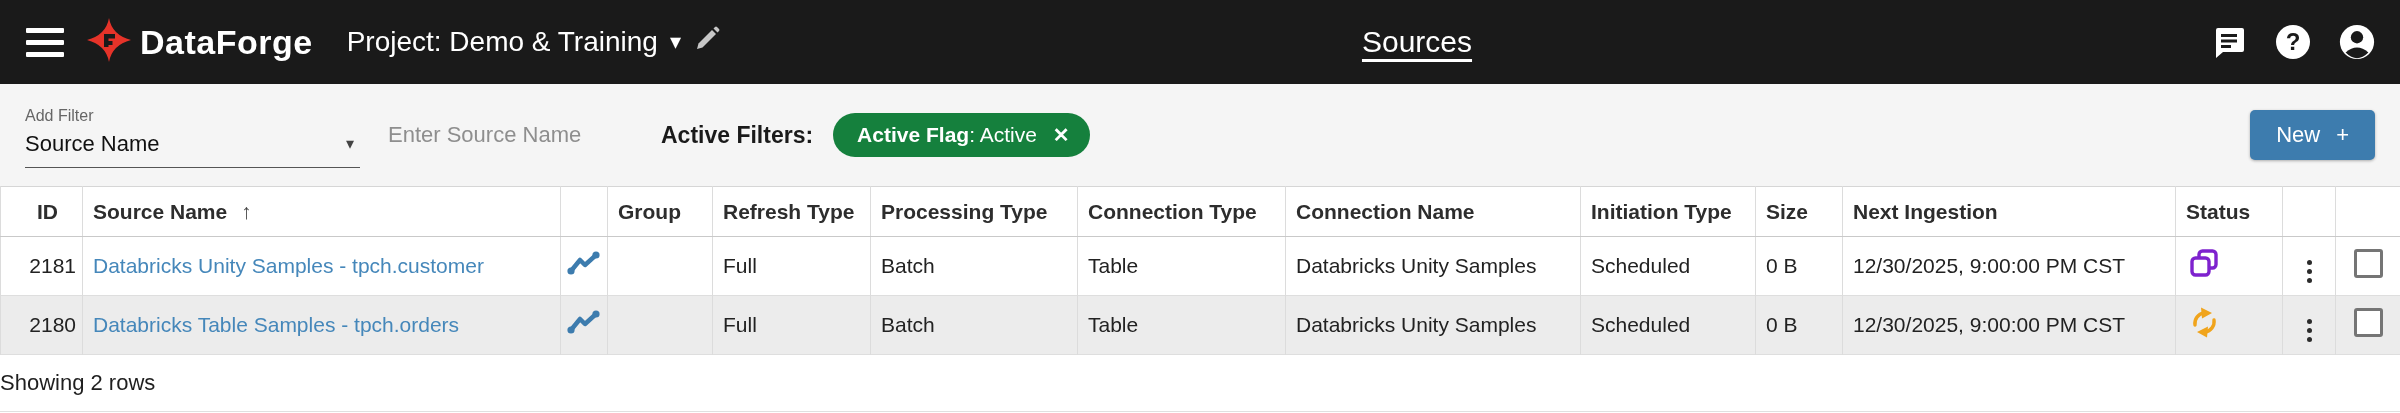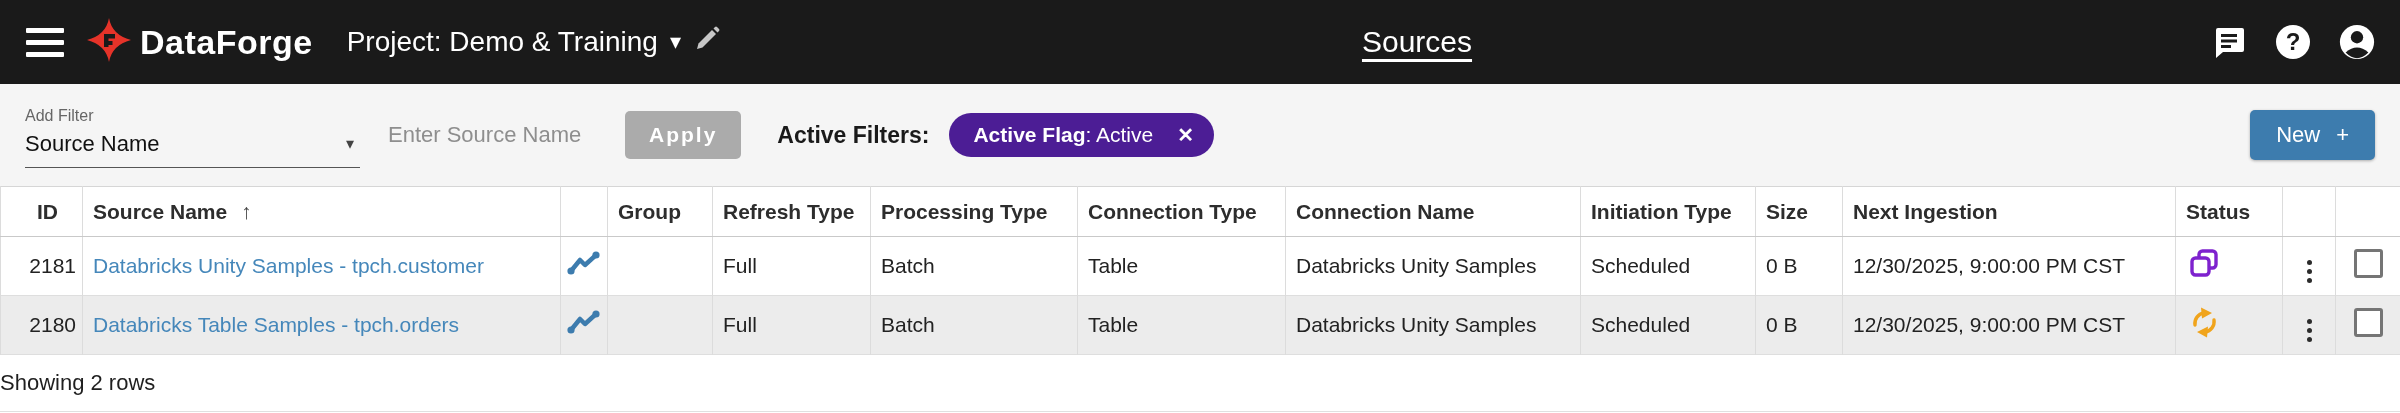--- a/index.html
+++ b/index.html
@@ -28,21 +28,21 @@
     border-bottom:1px solid #555; padding-bottom:10px; cursor:pointer; }
   .select-box .value { font-size:22px; color:#111; }
   .select-box .sel-caret { font-size:16px; color:#444; margin-right:6px; }
   .filter-input { border:none; outline:none; background:transparent; font-size:22px;
     color:#701a75; width:215px; margin-right:22px; font-family:"Liberation Sans", sans-serif; }
   .filter-input::placeholder { color:#8e8e8e; opacity:1; }
   .btn-apply { background:#ababab; color:#fff; border:none; border-radius:5px;
     font-size:21px; font-weight:700; letter-spacing:2px; padding:12px 24px; cursor:default;
     font-family:"Liberation Sans", sans-serif; }
   .active-filters-label { font-size:23px; font-weight:700; color:#1a1a1a; margin:0 20px 0 36px; }
-  .chip { display:flex; align-items:center; gap:24px; background:#4c1d95; color:#fff;
+  .chip { display:flex; align-items:center; gap:16px; background:#15803d; color:#fff;
     border-radius:22px; padding:10px 20px 10px 24px; font-size:21px; cursor:default; }
   .chip b { font-weight:700; }
   .chip .chip-close { font-size:20px; font-weight:700; cursor:pointer; }
   .btn-new { position:absolute; right:25px; top:50%; transform:translateY(-50%);
     background:#3d7cae; color:#fff; border:none; border-radius:5px; font-size:22px;
     padding:12px 26px; display:flex; gap:16px; align-items:center; cursor:pointer;
     box-shadow:0 1px 3px rgba(0,0,0,.3); font-family:"Liberation Sans", sans-serif; }
 
   
   table { width:2400px; border-collapse:collapse; table-layout:fixed; border-top:1px solid #d6d6d6; }
@@ -132,21 +132,20 @@
   <div class="filter-select">
     <div class="small-label">Add Filter</div>
     <div class="select-box">
       <span class="value">Source Name</span>
       <span class="sel-caret">▾</span>
     </div>
   </div>
 
   <input class="filter-input" type="text" placeholder="Enter Source Name" style="">
 
-  <button class="btn-apply">Apply</button>
 
   <span class="active-filters-label">Active Filters:</span>
 
   <span class="chip">
     <span>
       <b>Active Flag</b><span>: Active</span>
     </span>
     <span class="chip-close">✕</span>
   </span>
 

